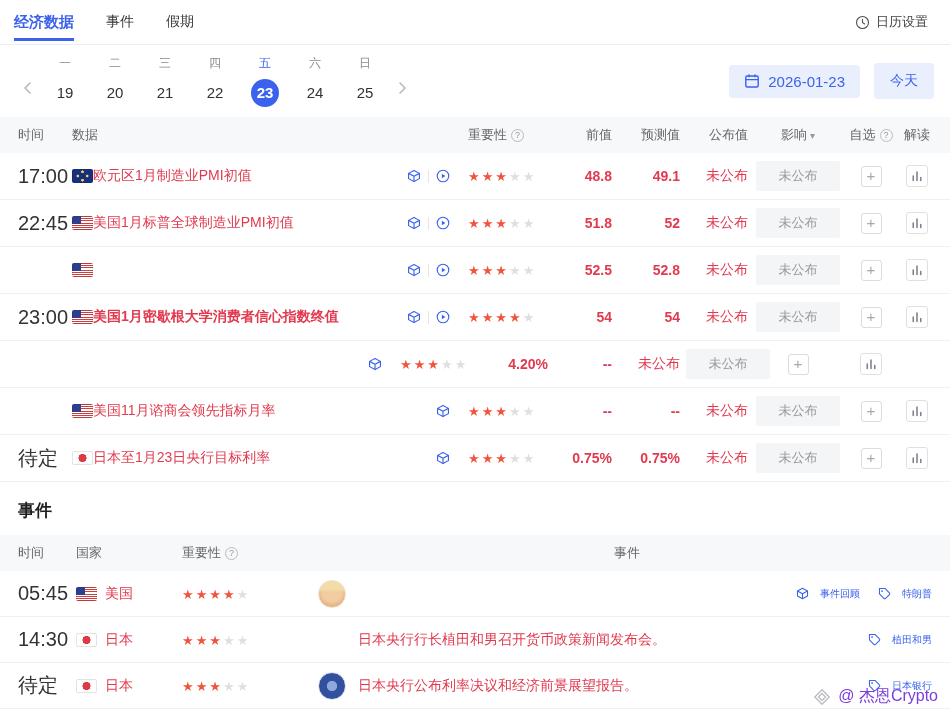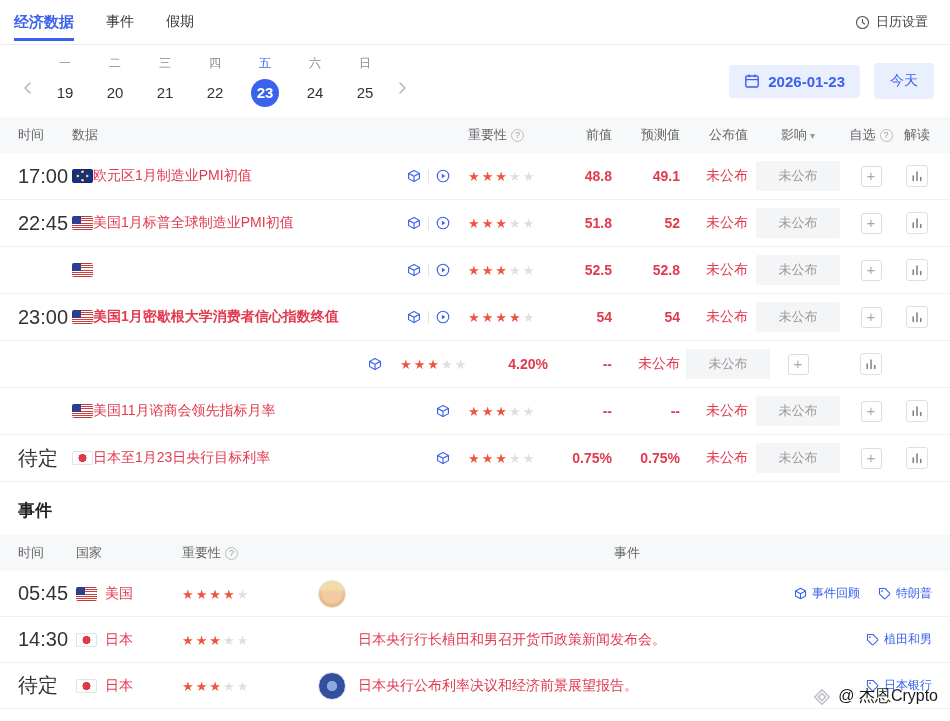--- a/index.html
+++ b/index.html
@@ -17,21 +17,21 @@
   
   .datebar{display:flex;align-items:center;height:72px;padding:0 16px}
   .chev{width:24px;height:40px;display:flex;align-items:center;justify-content:center;cursor:pointer;margin-top:14px}
   .days{display:flex}
   .day{width:50px;text-align:center;cursor:pointer}
   .day .wd{font-size:12px;color:#8a8a8a;margin-bottom:7px}
   .day .num{font-size:15px;color:#333;width:28px;height:28px;line-height:28px;margin:0 auto;border-radius:50%}
   .day.selected .wd{color:var(--accent)}
   .day.selected .num{background:var(--accent);color:#fff;font-weight:bold}
   .datebar-right{margin-left:auto;display:flex;gap:14px;align-items:center}
-  .datebox{display:flex;align-items:center;gap:8px;background:var(--accent-bg);border-radius:4px;padding:8px 15px;color:var(--accent);font-weight:bold;font-size:15px;cursor:pointer}
+  .datebox{display:flex;align-items:center;gap:8px;background:var(--accent-bg);border-radius:4px;padding:8px 15px;color:var(--accent);font-weight:normal;font-size:15px;cursor:pointer}
   .todaybtn{background:var(--accent-bg);border-radius:4px;padding:9px 16px;color:var(--accent);font-size:14px;cursor:pointer}
   
   .drow{display:grid;grid-template-columns:48px minmax(0,1fr) 62px 92px 58px 62px 62px 88px 46px 34px;column-gap:6px;align-items:center;padding:0 16px 0 18px}
   .thead{background:var(--header-bg);height:36px;font-size:13px;color:#666}
   .data-row{height:47px;border-bottom:1px solid var(--border);font-size:14px}
   .c-right{text-align:right}
   .c-center{text-align:center}
   .time{color:#333;font-size:20px}
   .name-cell{display:flex;align-items:center;overflow:hidden;white-space:nowrap}
   .indicator{color:var(--red);cursor:pointer;overflow:hidden;text-overflow:ellipsis}
@@ -67,23 +67,23 @@
   .ehead-event{grid-column:4/6;text-align:center}
   .event-row{height:46px;border-bottom:1px solid var(--border)}
   .country-cell{display:flex;align-items:center;gap:8px;color:var(--red);font-size:14px}
   .event-content{display:flex;align-items:center;gap:12px;font-size:14px;color:var(--red);overflow:hidden;white-space:nowrap}
   .event-text{cursor:pointer;overflow:hidden;text-overflow:ellipsis}
   .avatar{width:28px;height:28px;border-radius:50%;flex:none}
   .avatar.hidden{visibility:hidden}
   .avatar-trump{background:linear-gradient(180deg,#f3dca8 0 30%,rgba(0,0,0,0) 42%),radial-gradient(circle at 50% 42%,#f2cda2 0 48%,#e3ab79 78%,#d0935f 100%);border:1px solid #e9e2d6}
   .avatar-boj{background:radial-gradient(circle at 50% 50%,#90a7de 0 26%,#33509f 30% 100%);border:1px solid #dfe4f5}
   .event-links{display:flex;gap:18px;align-items:center;justify-content:flex-end;padding-right:4px}
-  .elink{display:flex;gap:5px;align-items:center;color:var(--accent);font-size:12px;cursor:pointer;white-space:nowrap}
-  
-  .watermark{position:absolute;right:12px;bottom:14px;display:flex;align-items:center;gap:7px;color:#000000;font-size:16px;opacity:.9;pointer-events:none}
+  .elink{display:flex;gap:11px;align-items:center;color:var(--accent);font-size:10px;cursor:pointer;white-space:nowrap}
+  
+  .watermark{position:absolute;right:12px;bottom:14px;display:flex;align-items:center;gap:7px;color:#6d28d9;font-size:16px;opacity:.9;pointer-events:none}
 </style>
 </head>
 <body>
 
 <div class="topnav">
   <div class="tab active">经济数据</div>
   <div class="tab">事件</div>
   <div class="tab">假期</div>
   <div class="settings">
     <svg width="15" height="15" viewBox="0 0 16 16">

